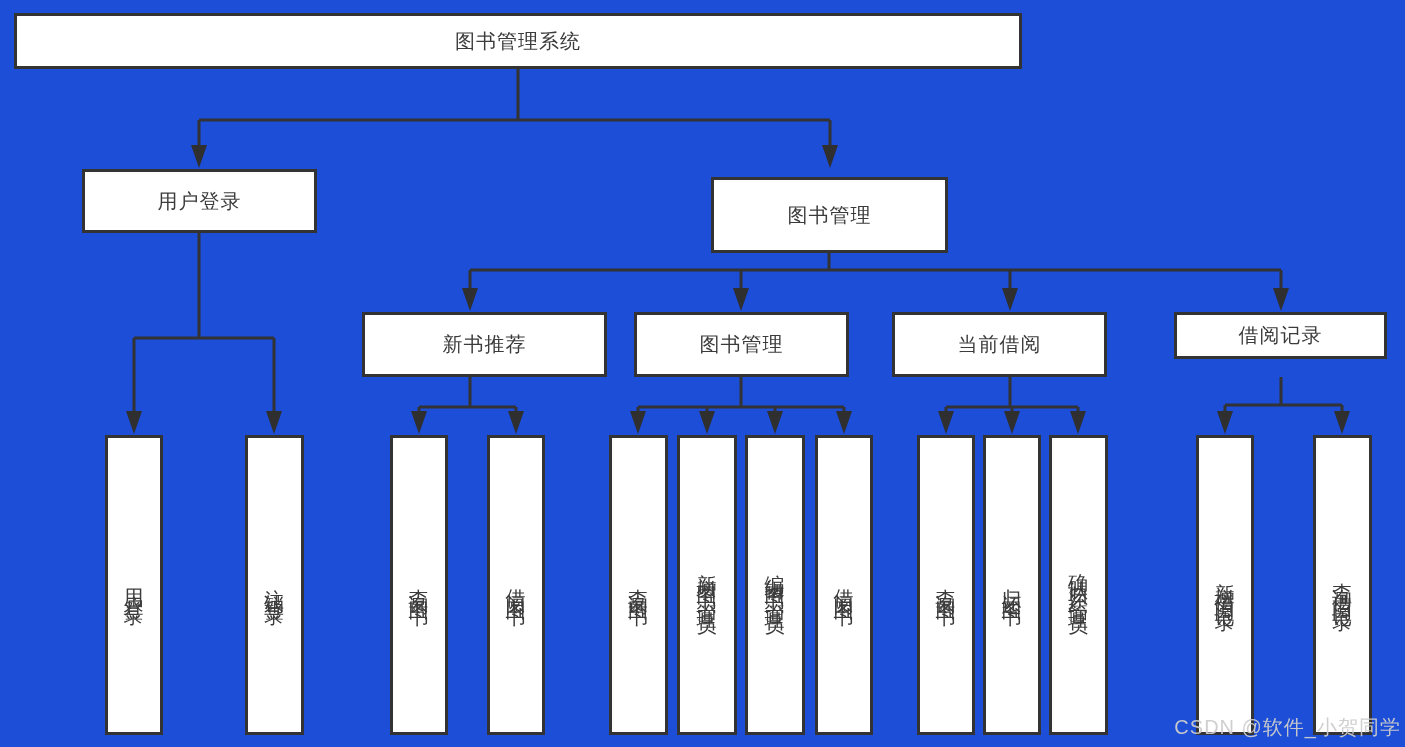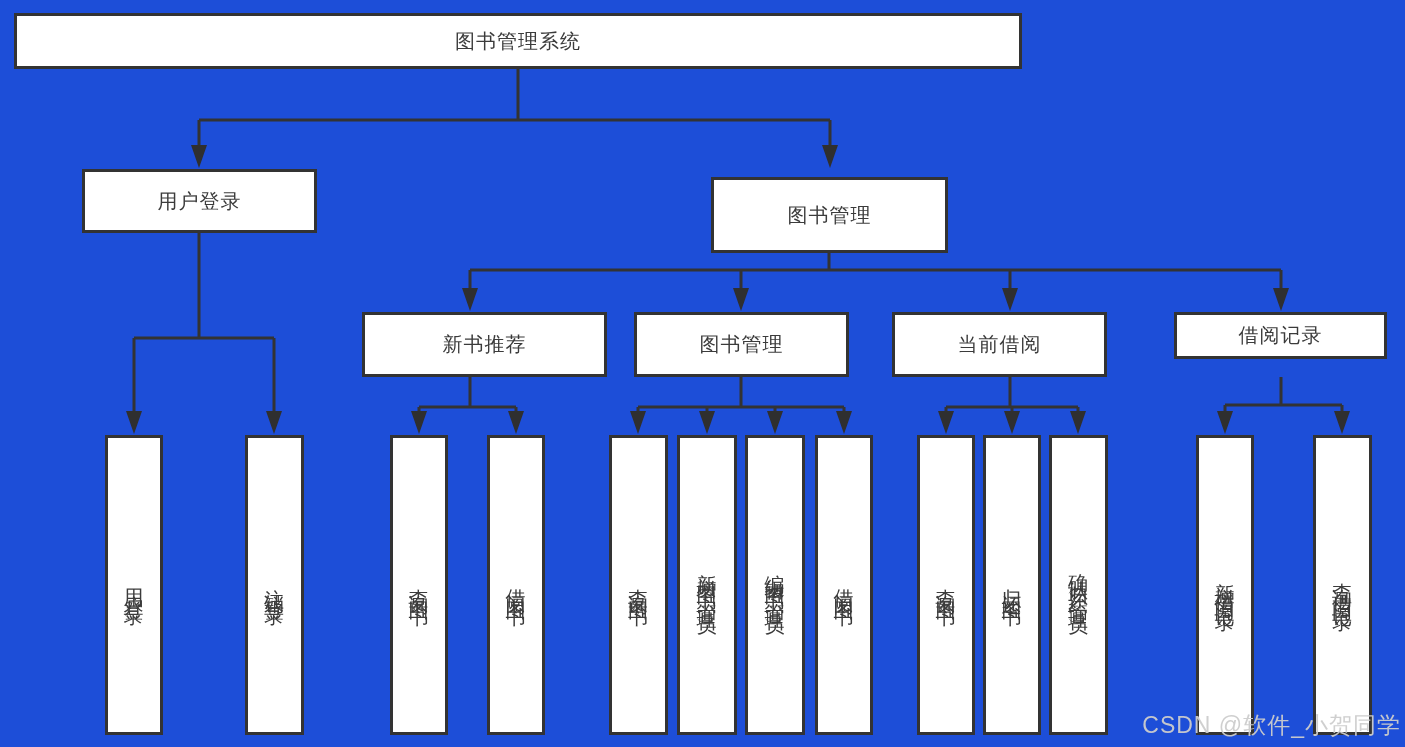--- a/index.html
+++ b/index.html
@@ -33,21 +33,21 @@
     writing-mode: vertical-rl;
     text-orientation: mixed;
     letter-spacing: 6px;
     line-height: 1;
     white-space: normal;
   }
   .watermark {
     position: absolute;
     right: 4px;
     bottom: 6px;
-    font-size: 23px;
+    font-size: 20px;
     color: rgba(204, 204, 204, 0.95);
     letter-spacing: 1px;
     pointer-events: none;
   }
 </style>
 </head>
 <body>
 
 <div class="canvas">
 

